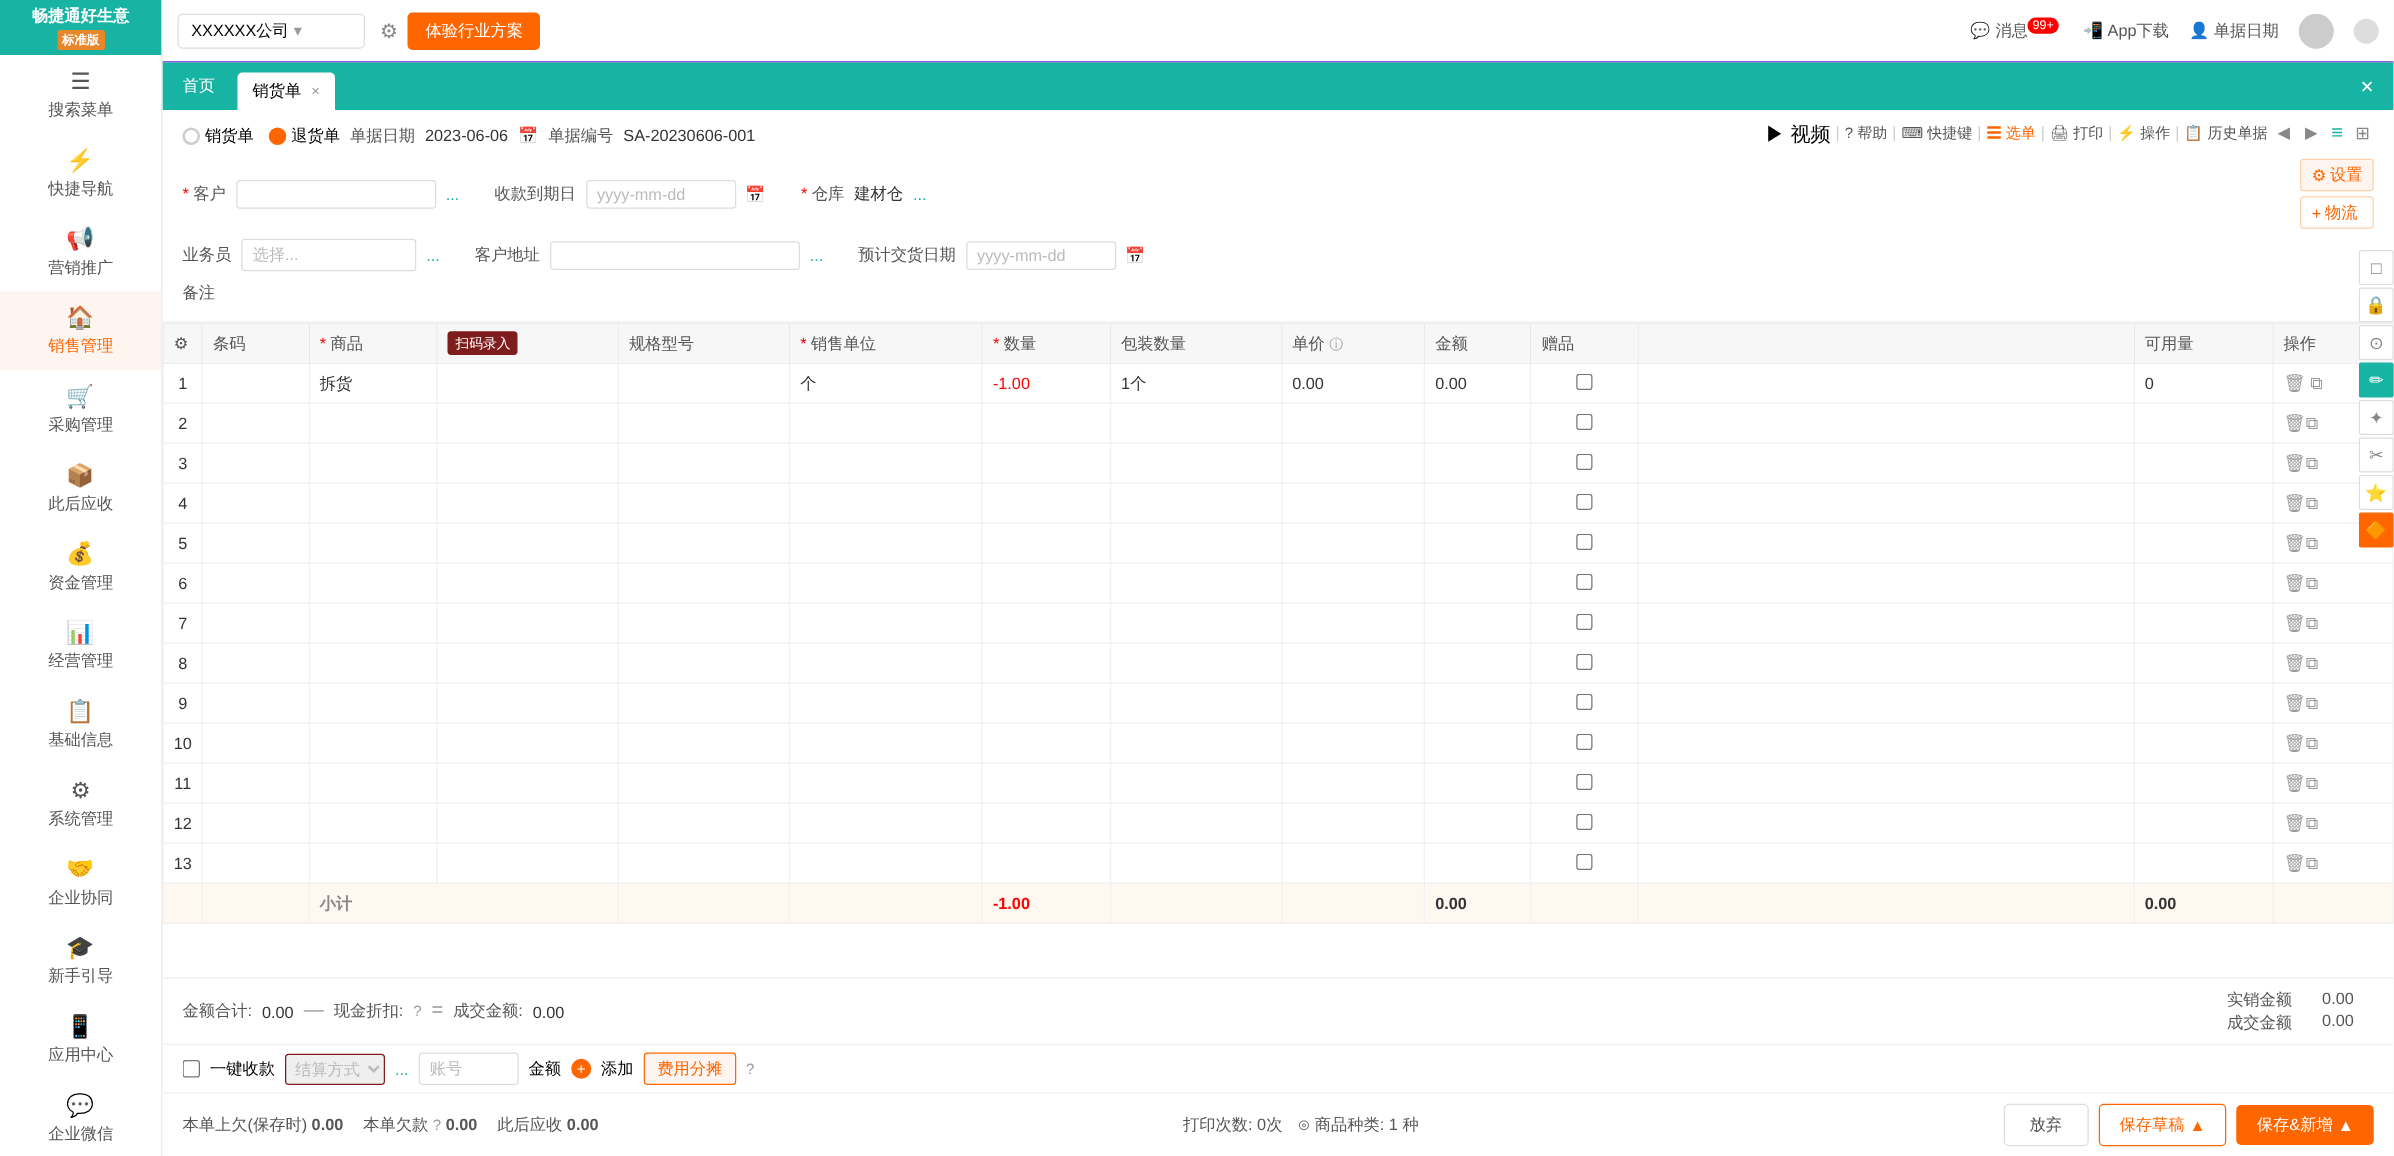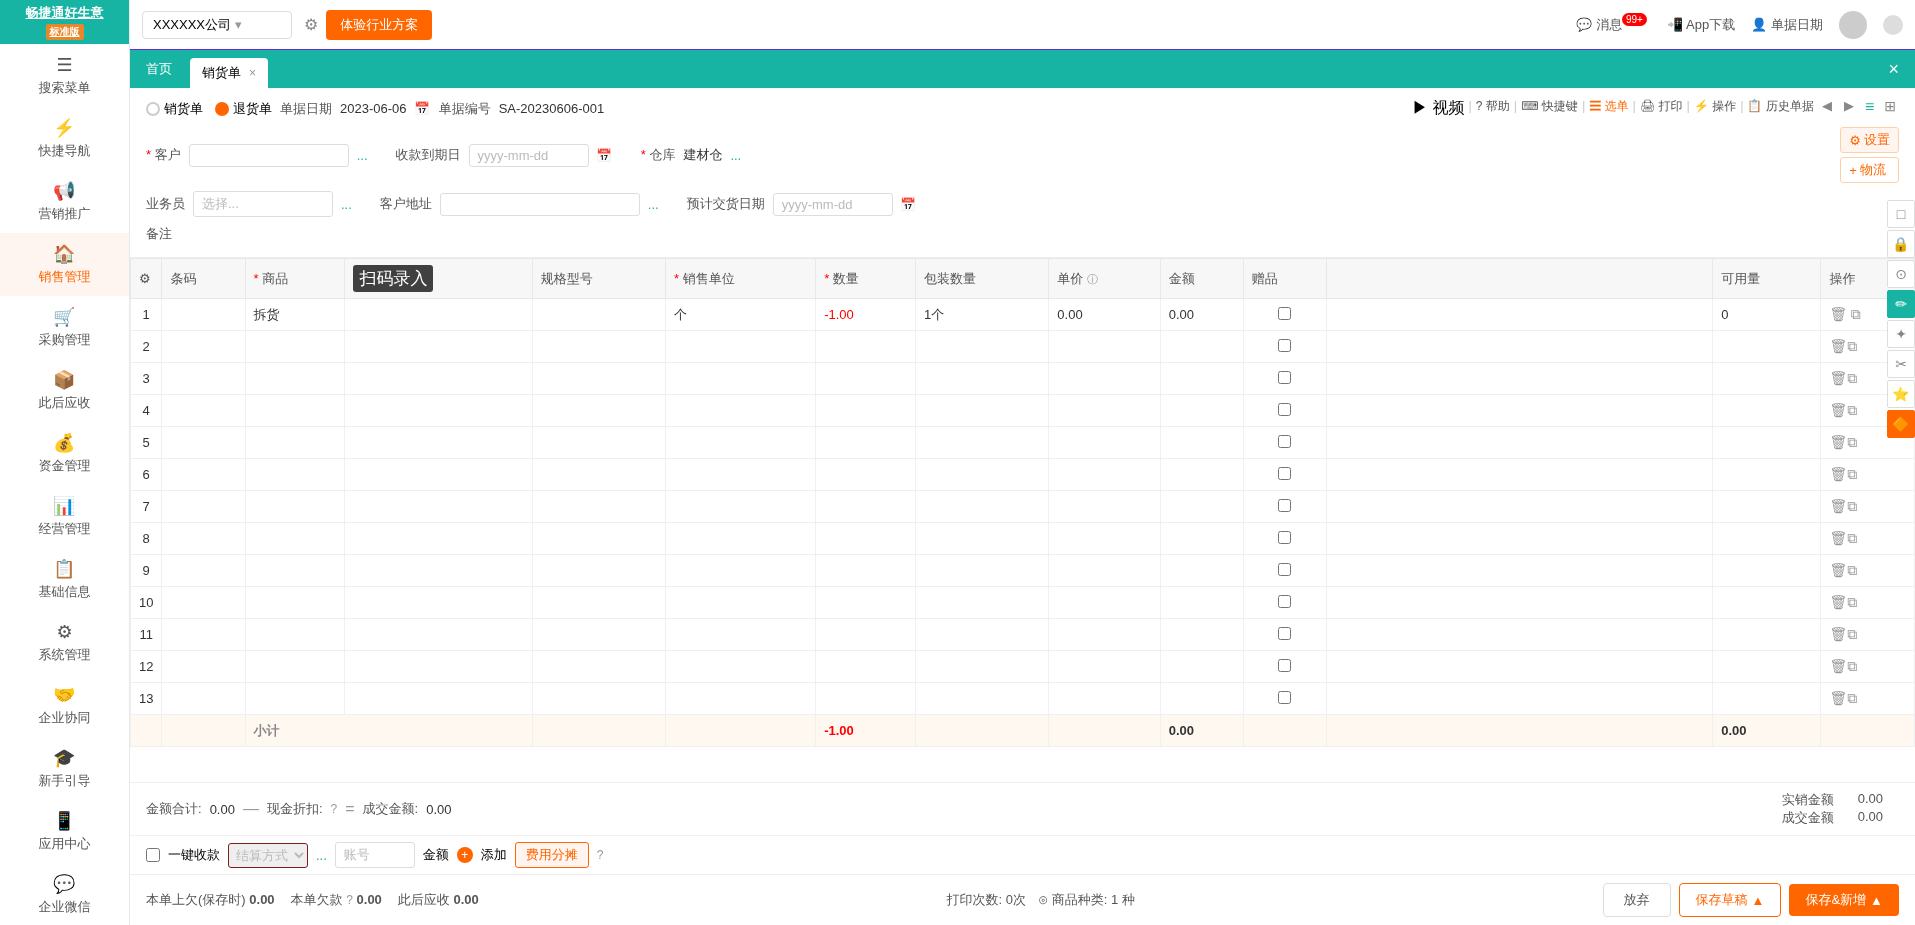--- a/index.html
+++ b/index.html
@@ -1,20 +1,20 @@
 <!DOCTYPE html>
 <html><head>
   <meta charset="utf-8">
   <style>
     * { box-sizing: border-box; margin: 0; padding: 0; font-family: 'Microsoft YaHei', Arial, sans-serif; font-size: 13px; }
     body { width: 1915px; height: 925px; overflow: hidden; background: #f0f2f5; display: flex; }
 
     
     .sidebar { width: 130px; background: #fff; display: flex; flex-direction: column; height: 925px; border-right: 1px solid #e8e8e8; }
-    .sidebar-logo { background: #17b3a3; height: 50px; display: flex; align-items: center; justify-content: center; color: #fff; font-size: 14px; font-weight: bold; flex-direction: column; padding: 4px; text-decoration: underline; }
+    .sidebar-logo { background: #17b3a3; height: 50px; display: flex; align-items: center; justify-content: center; color: #fff; font-size: 14px; font-weight: bold; flex-direction: column; padding: 4px; }
     .sidebar-logo .sub { font-size: 10px; background: #e8862a; color: #fff; padding: 1px 4px; border-radius: 2px; margin-top: 2px; }
     .sidebar-item { display: flex; flex-direction: column; align-items: center; padding: 10px 0; cursor: pointer; color: #555; font-size: 12px; border-bottom: none; }
     .sidebar-item.active { background: #fff5f0; color: #f60; }
     .sidebar-item .icon { font-size: 18px; margin-bottom: 3px; }
 
     
     .main { flex: 1; display: flex; flex-direction: column; height: 925px; overflow: hidden; }
 
     
     .topbar { height: 50px; background: #fff; display: flex; align-items: center; padding: 0 12px; border-bottom: 1px solid #6d28d9; gap: 8px; }
@@ -52,21 +52,21 @@
     .top-action-btn { background: #fff5f0; color: #f60; border: 1px solid #ffd0a8; border-radius: 3px; padding: 3px 8px; cursor: pointer; font-size: 12px; display: flex; align-items: center; gap: 3px; }
     .top-action-btn.settings { background: #fff5f0; }
     .top-action-btn.logistics { background: #fff; }
 
     
     .table-wrap { flex: 1; overflow-y: auto; background: #fff; padding: 0 0; }
     .data-table { width: 100%; border-collapse: collapse; }
     .data-table th { background: #f7f7f7; border: 1px solid #e8e8e8; padding: 6px 8px; text-align: left; font-weight: normal; color: #555; white-space: nowrap; position: sticky; top: 0; z-index: 1; }
     .data-table td { border: 1px solid #f0f0f0; padding: 4px 8px; height: 32px; color: #333; }
     .data-table td.red { color: #f00; }
-    .scan-btn { background: #404040; color: #fff; border: none; border-radius: 3px; padding: 2px 6px; font-size: 17px; cursor: pointer; }
+    .scan-btn { background: #7f1d1d; color: #fff; border: none; border-radius: 3px; padding: 2px 6px; font-size: 11px; cursor: pointer; }
     .row-num { color: #999; text-align: center; }
     .subtotal-row td { background: #fff8f0; font-weight: bold; }
     .checkbox-cell { text-align: center; }
     .trash-icon { color: #999; cursor: pointer; font-size: 14px; }
     .copy-icon { color: #999; cursor: pointer; font-size: 14px; }
     .gear-col { width: 30px; text-align: center; }
     .info-icon { font-size: 11px; color: #999; }
 
     
     .footer { background: #fff; border-top: 1px solid #eee; }

